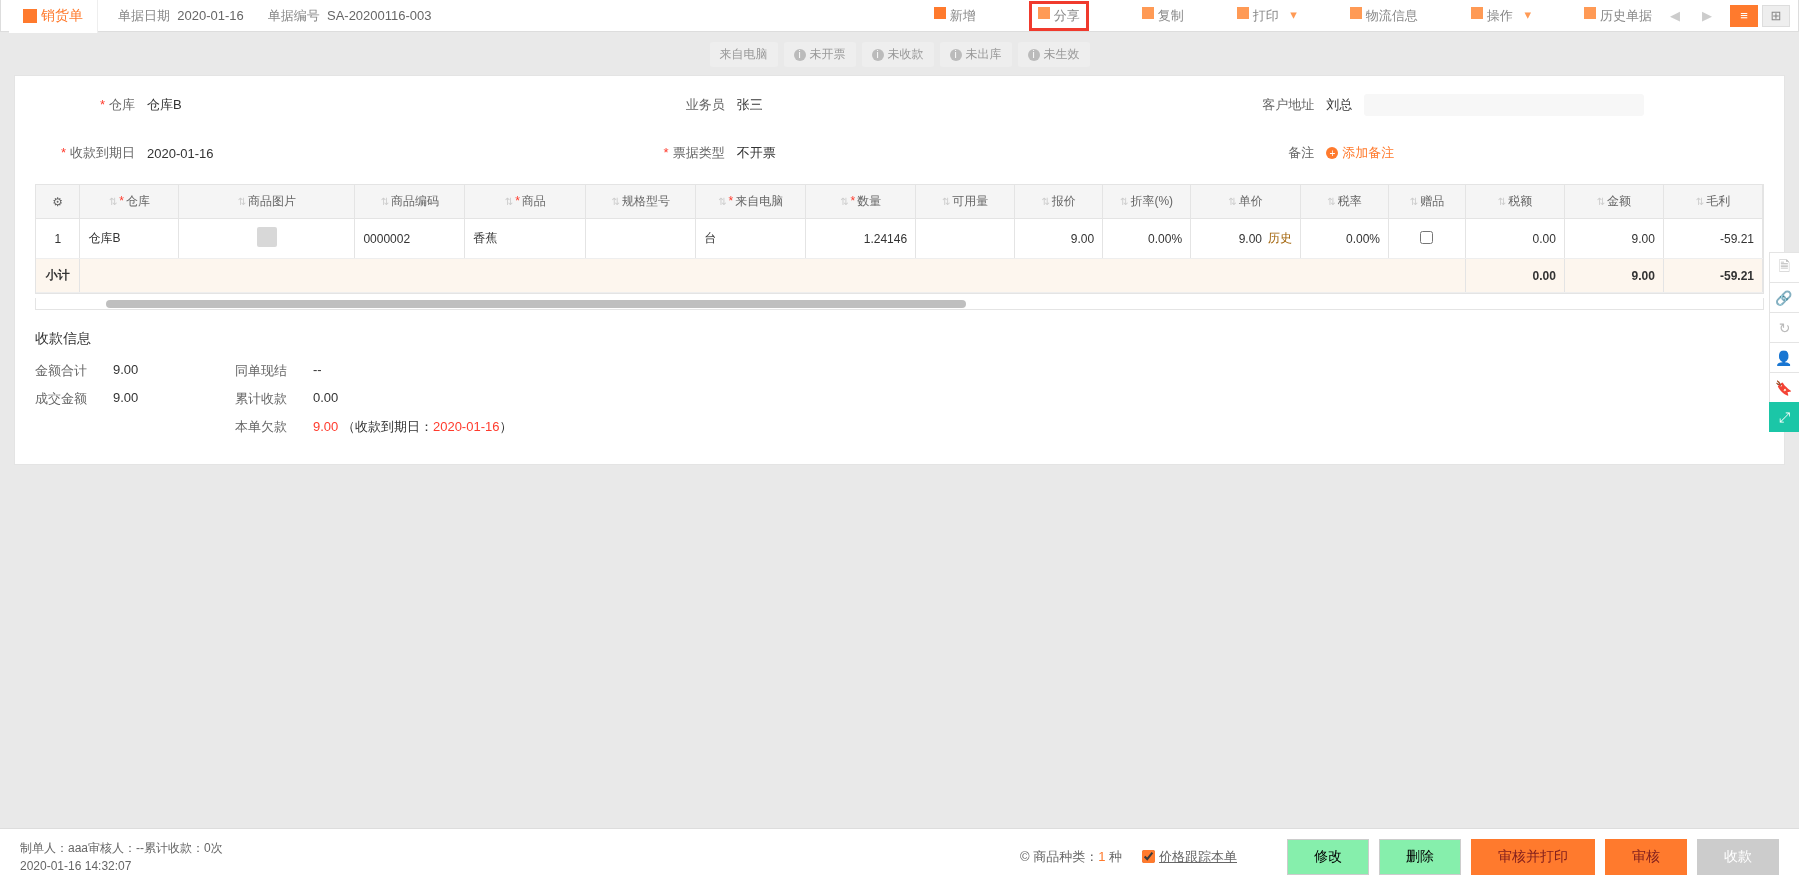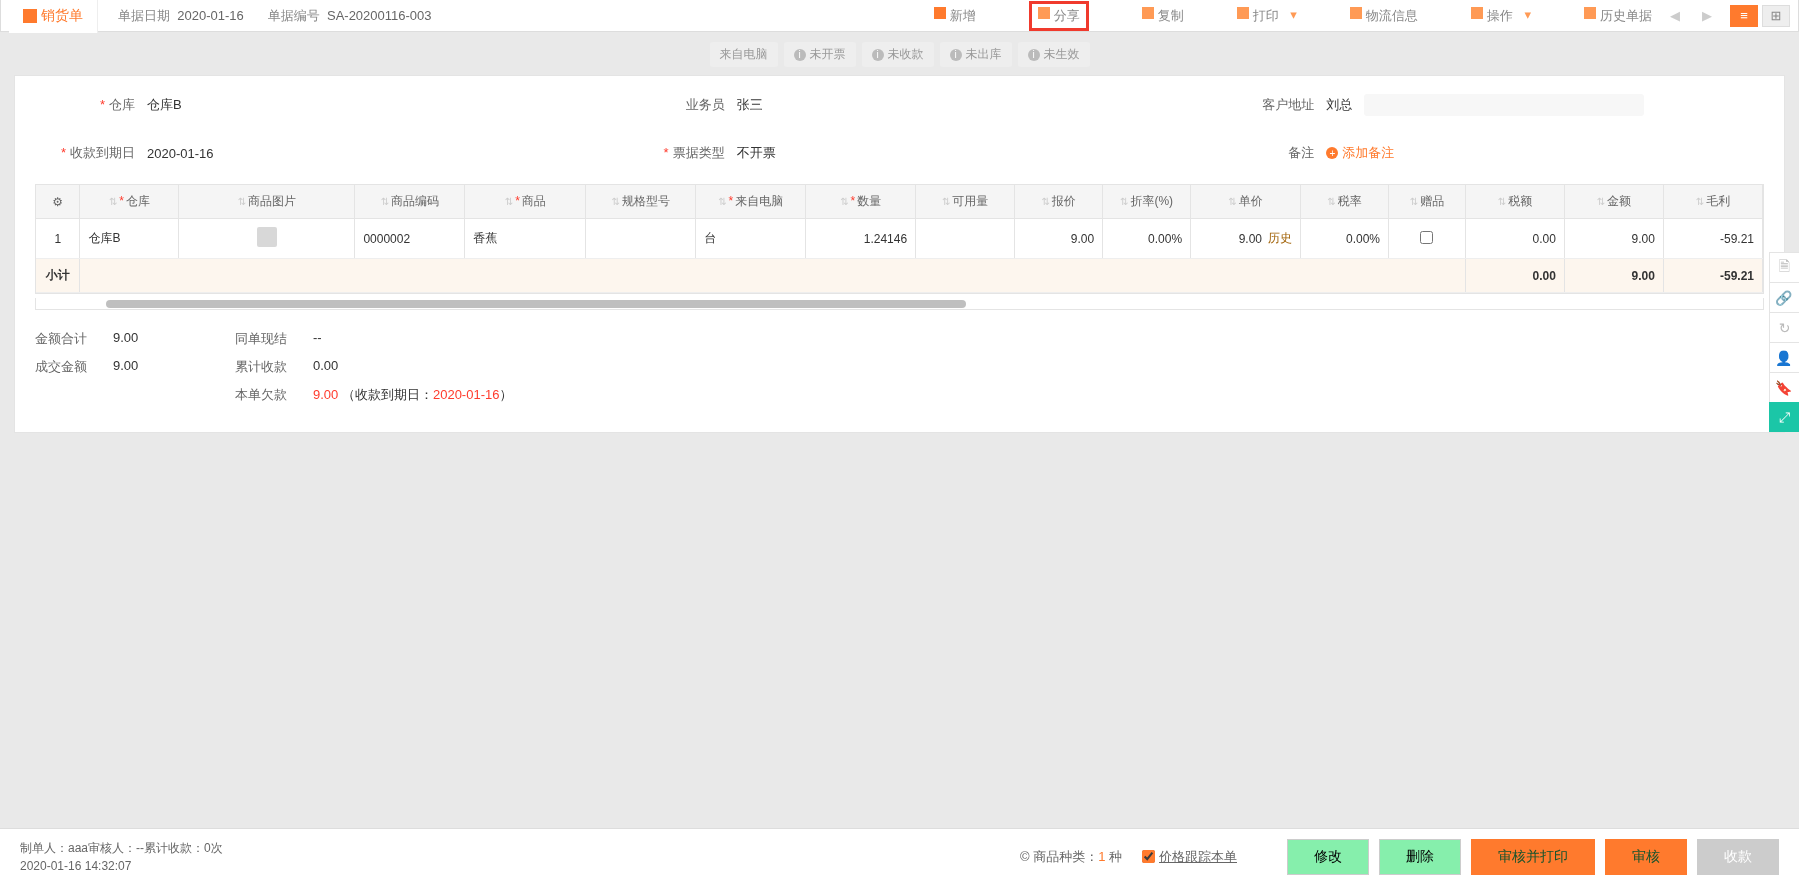--- a/index.html
+++ b/index.html
@@ -62,21 +62,21 @@
   .debt-due { color: #ff3b2d; }
   
   
   .bottombar { position: absolute; bottom: 0; left: 0; right: 0; background: #fff; border-top: 1px solid #ddd; height: 56px; display: flex; align-items: center; padding: 0 20px; }
   .b-left { display: flex; flex-direction: column; gap: 2px; font-size: 12px; color: #666; }
   .b-left .line { display: flex; }
   .b-center { flex: 1; display: flex; align-items: center; justify-content: flex-end; gap: 20px; font-size: 13px; color: #666; }
   .b-center .cnt { color: #ff7a2d; }
   .b-actions { display: flex; gap: 10px; margin-left: 30px; }
   .btn { padding: 8px 26px; border: 1px solid #ccc; background: #86efac; cursor: pointer; font-size: 14px; }
-  .btn.primary { background: #ff7a2d; border-color: #ff7a2d; color: #14532d; }
+  .btn.primary { background: #ff7a2d; border-color: #ff7a2d; color: #7f1d1d; }
   .btn.disabled { background: #ccc; border-color: #ccc; color: #fff; }
   .chk { display: inline-flex; align-items: center; gap: 4px; text-decoration: underline; }
   .chk input { accent-color: #ff7a2d; }
   
   
   .sidetools { position: absolute; right: 0; top: 252px; width: 30px; display: flex; flex-direction: column; }
   .side-btn { width: 30px; height: 30px; background: #fff; border: 1px solid #e4e4e4; border-right: none; border-bottom: none; display: flex; align-items: center; justify-content: center; color: #bbb; font-size: 14px; cursor: pointer; }
   .side-btn:last-child { border-bottom: 1px solid #e4e4e4; }
   .side-btn.accent { background: #1bc6a7; color: #fff; border-color: #1bc6a7; }
 </style>
@@ -254,20 +254,21 @@
           <td class="right">-59.21</td>
         </tr>
       </tbody>
     </table>
   </div>
   <div class="scroll-track">
       <div class="scroll-thumb"></div>
     </div>
 
   <div class="pay-section">
+    <div class="pay-title">收款信息</div>
     <div class="pay-grid">
       <div class="row">
           <span class="lab">金额合计</span>
           <span>9.00</span>
         </div>
       <div class="row">
           <span class="lab">同单现结</span>
           <span>--</span>
         </div>
       <div class="row">

